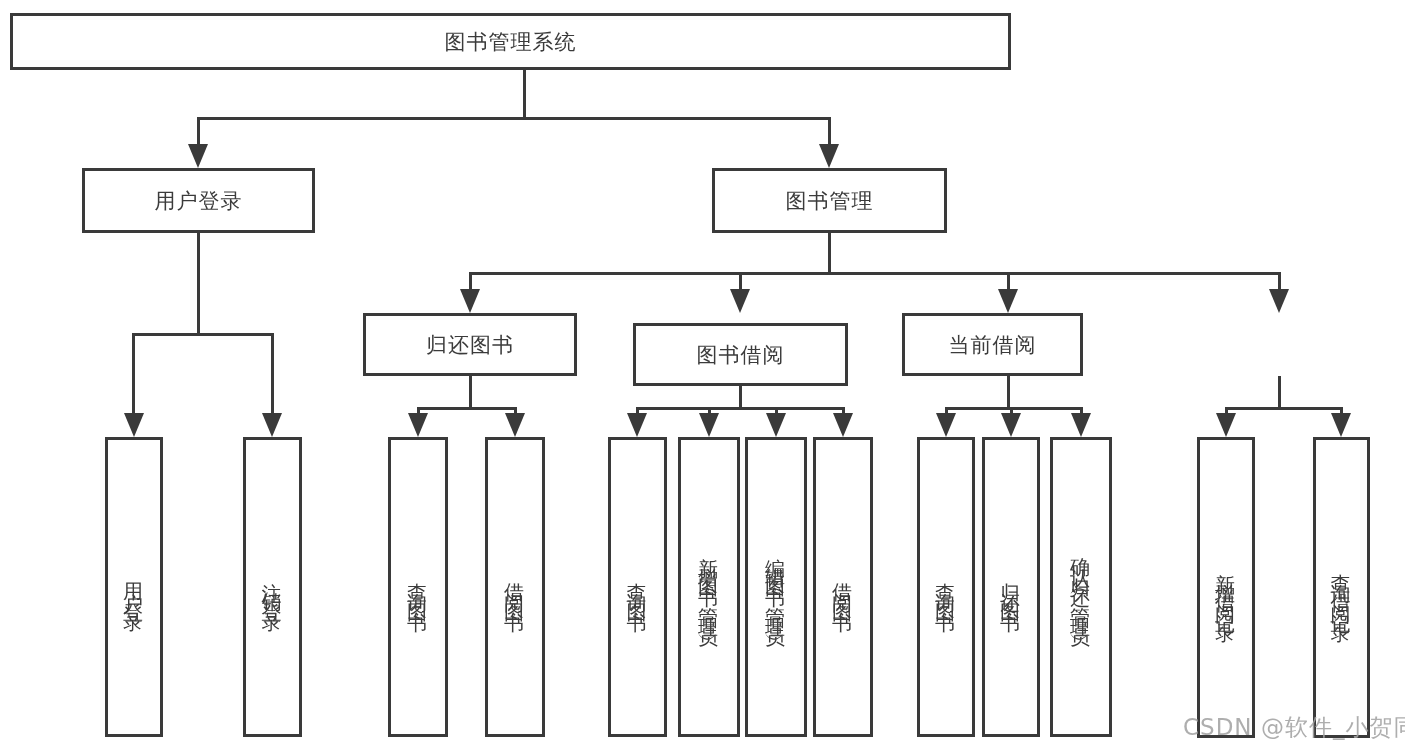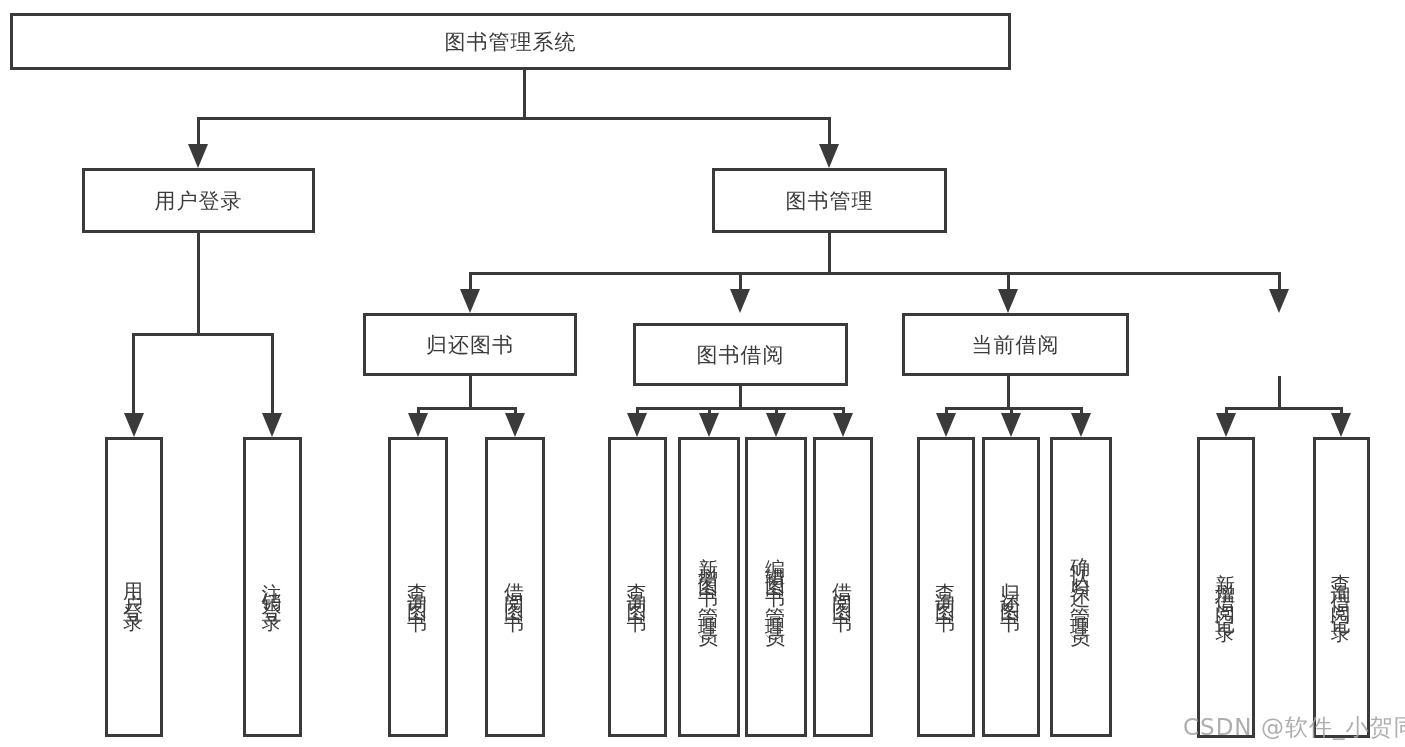--- a/index.html
+++ b/index.html
@@ -83,21 +83,21 @@
   <div class="arrow" style="left:460px;  top:289px;"></div>
   <div class="vline" style="left:739px;  top:272px; height:20px;"></div>
   <div class="arrow" style="left:730px;  top:289px;"></div>
   <div class="vline" style="left:1007px; top:272px; height:20px;"></div>
   <div class="arrow" style="left:998px;  top:289px;"></div>
   <div class="vline" style="left:1278px; top:272px; height:20px;"></div>
   <div class="arrow" style="left:1269px; top:289px;"></div>
 
   <div class="box" style="left:363px;  top:313px; width:214px; height:63px;">归还图书</div>
   <div class="box" style="left:633px;  top:323px; width:215px; height:63px;">图书借阅</div>
-  <div class="box" style="left:902px;  top:313px; width:227px; height:63px;">当前借阅</div>
+  <div class="box" style="left:902px;  top:313px; width:181px; height:63px;">当前借阅</div>
 
   <div class="vline" style="left:469px; top:376px; height:33px;"></div>
   <div class="hline" style="left:417px; top:407px; width:100px;"></div>
   <div class="vline" style="left:417px; top:407px; height:10px;"></div>
   <div class="arrow" style="left:408px; top:413px;"></div>
   <div class="vline" style="left:514px; top:407px; height:10px;"></div>
   <div class="arrow" style="left:505px; top:413px;"></div>
 
   <div class="vline" style="left:739px; top:376px; height:33px;"></div>
   <div class="hline" style="left:636px; top:407px; width:208px;"></div>

